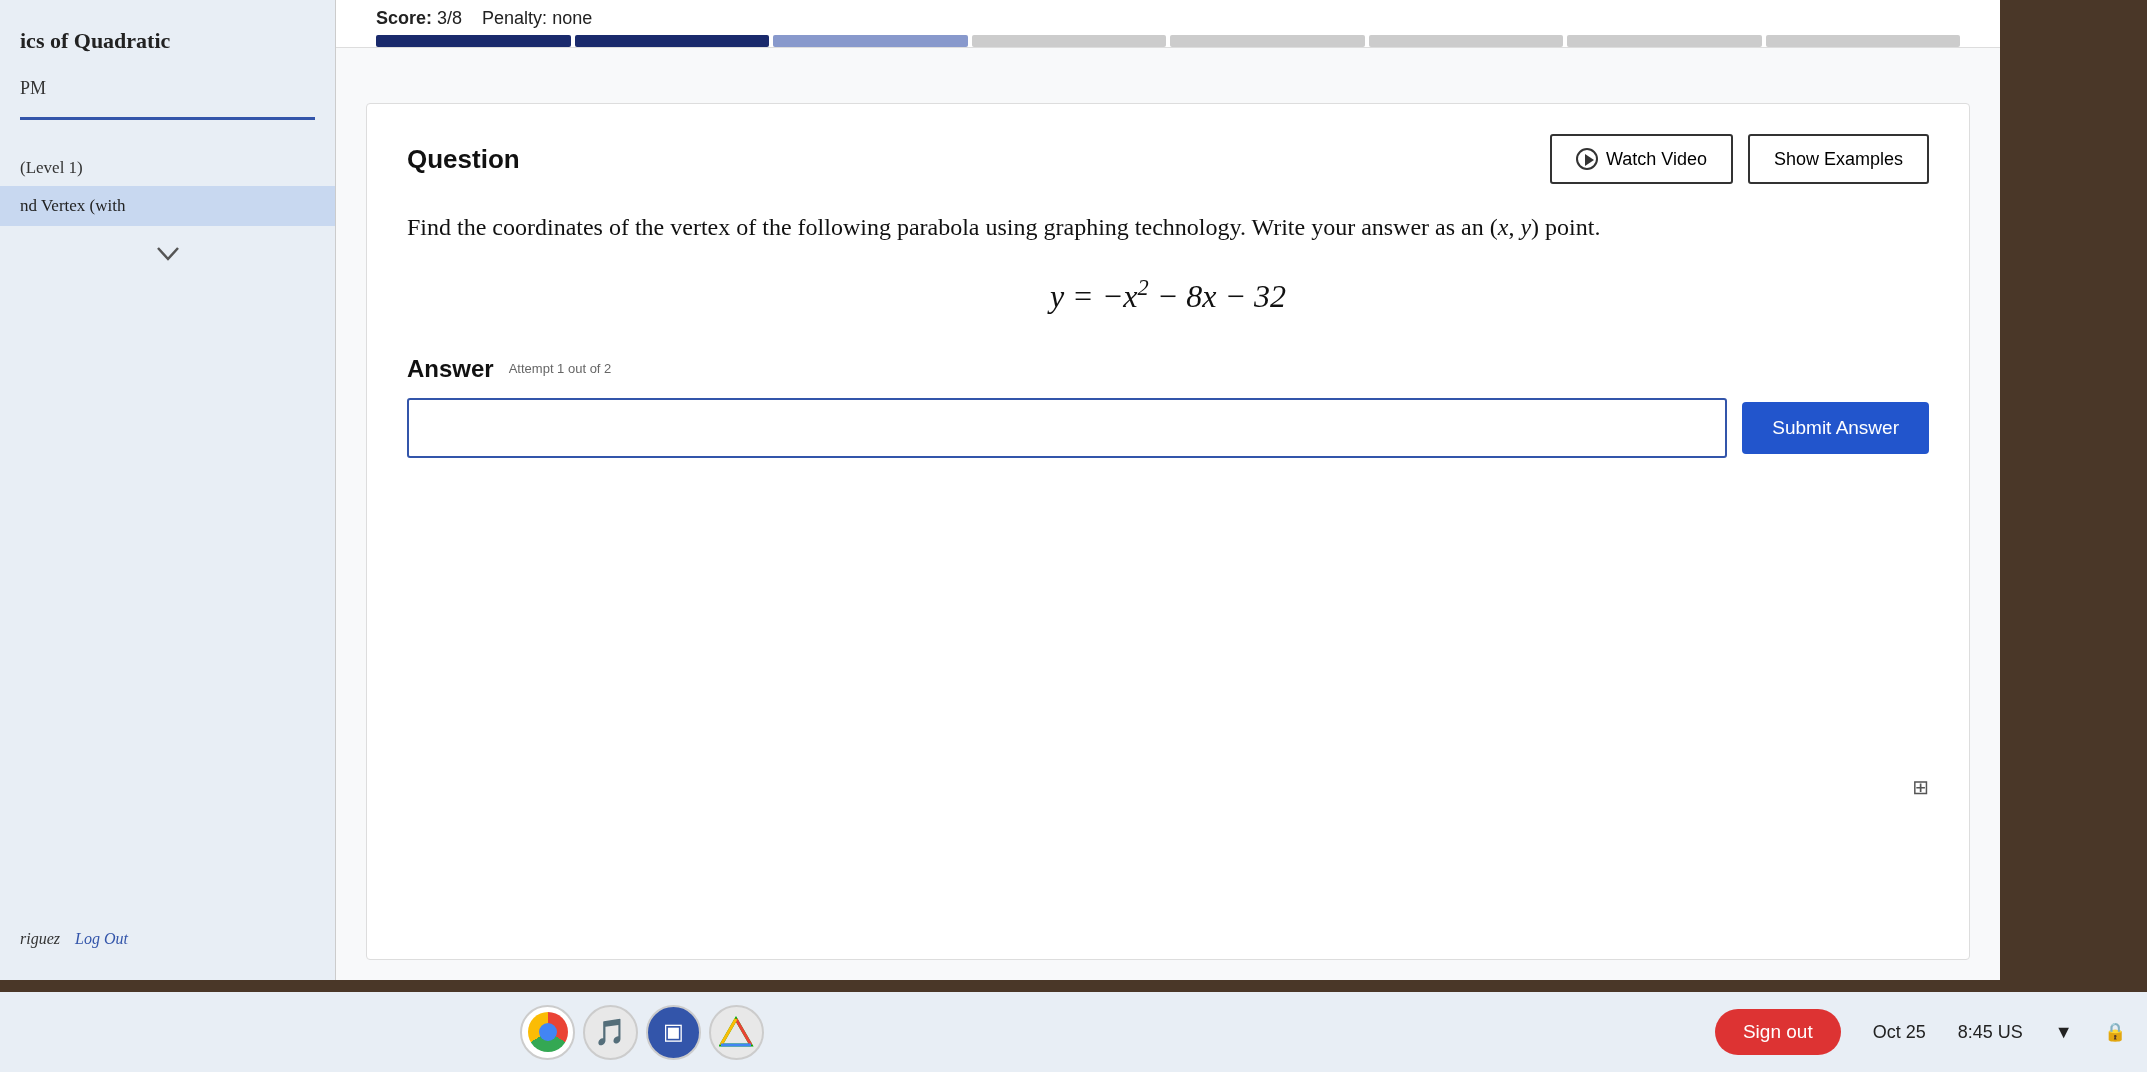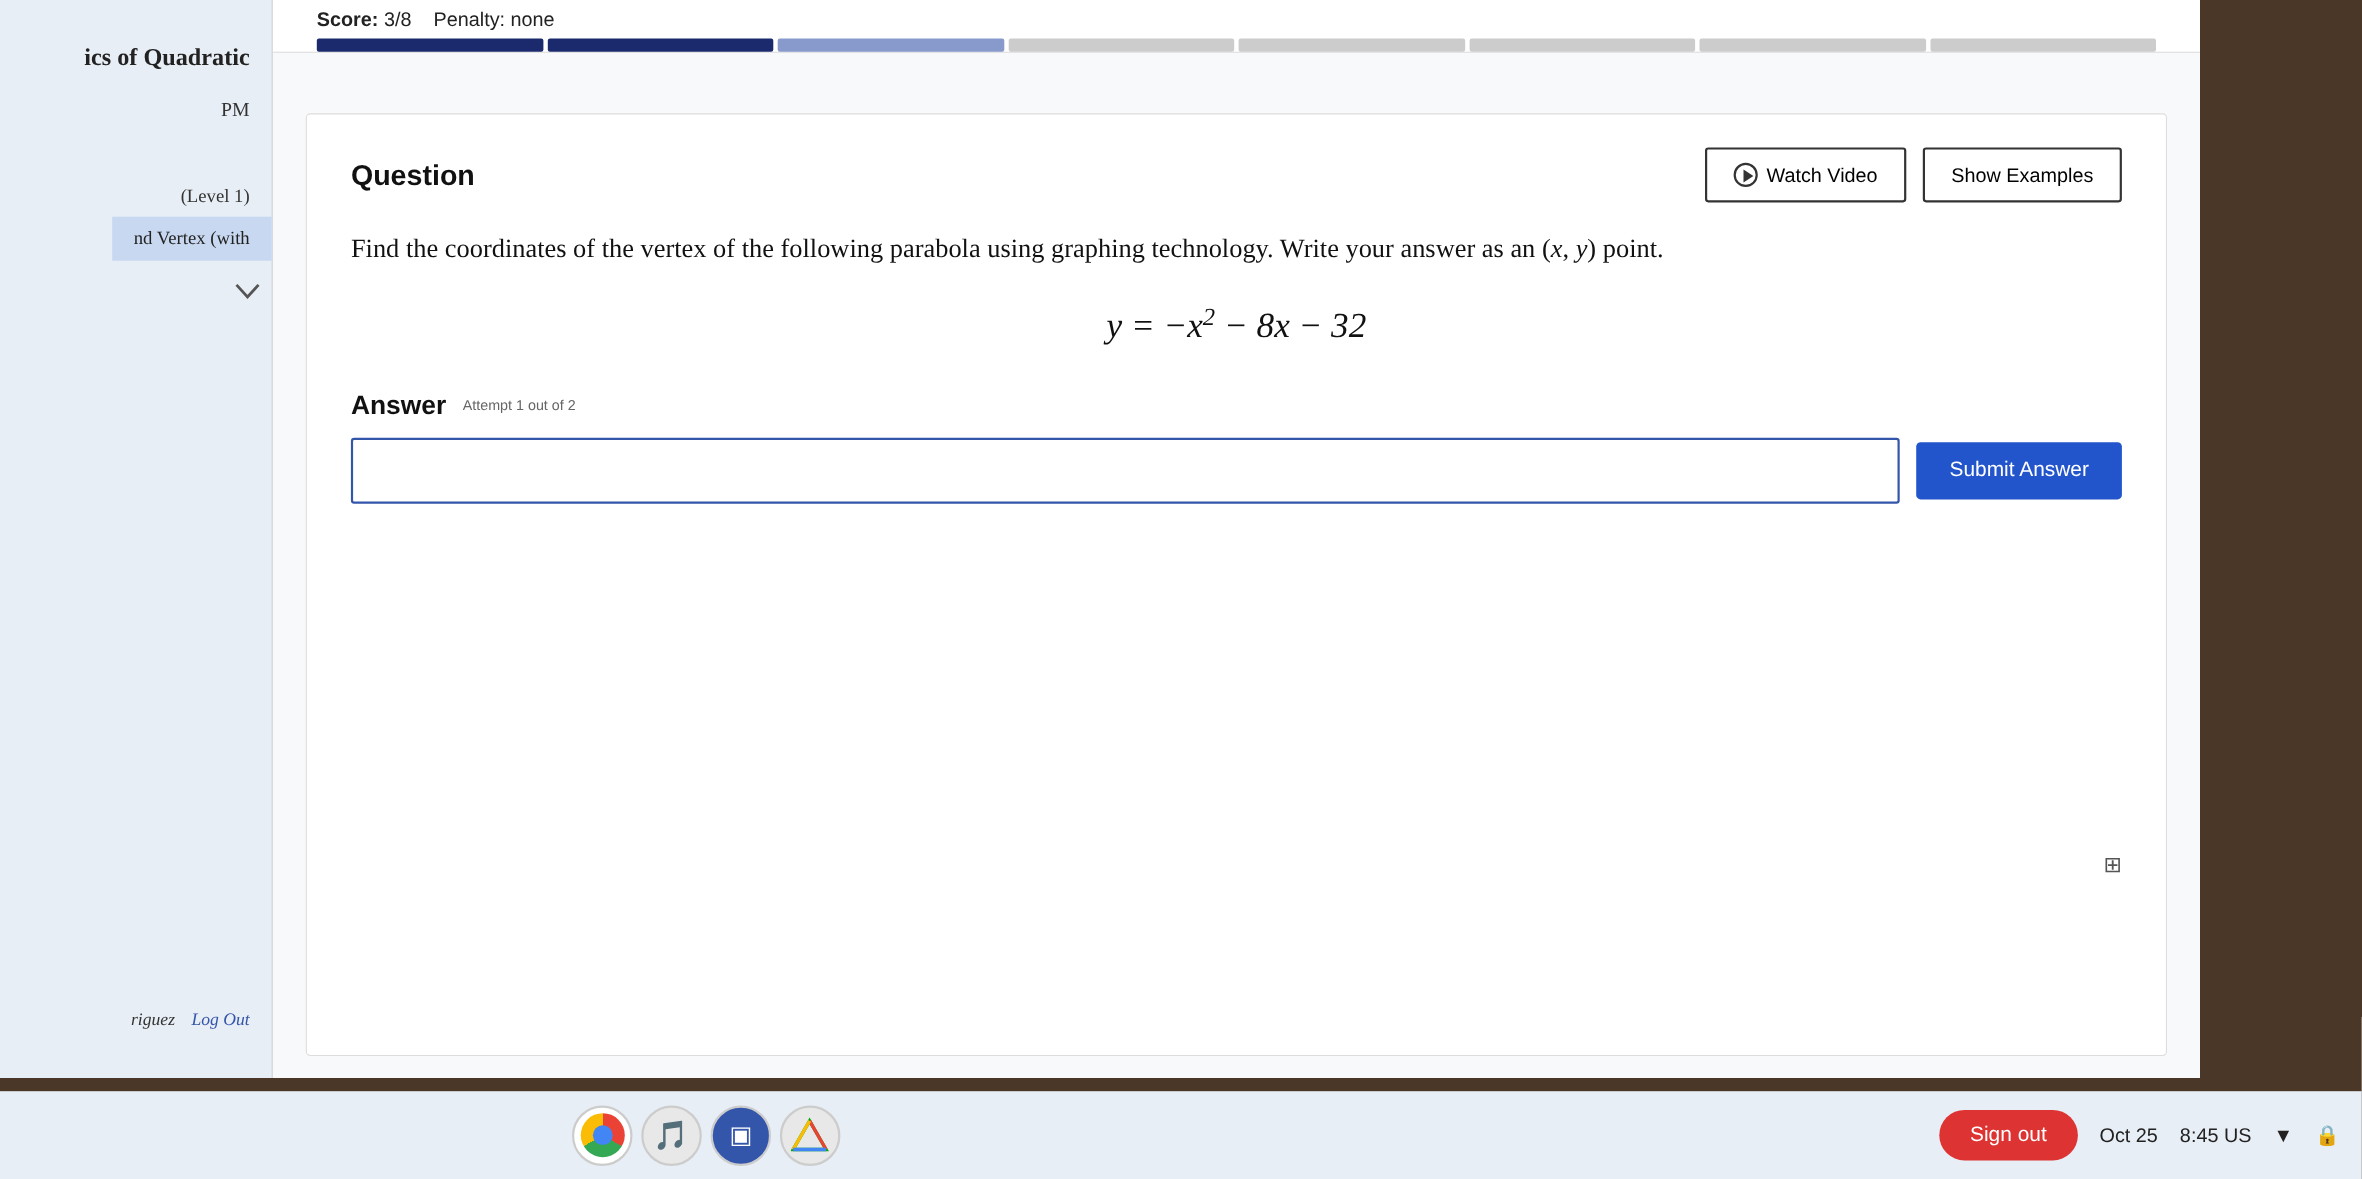--- a/index.html
+++ b/index.html
@@ -18,28 +18,27 @@
       top: 0;
       left: 0;
       width: 2000px;
       height: 980px;
       background: #f0f4f8;
       display: flex;
     }
 
     
     .sidebar {
-      width: 248px;
+      width: 336px;
       background: #e8eef5;
       border-right: 1px solid #ccc;
       display: flex;
       flex-direction: column;
-      padding: 28px 0;
+      padding: 17px 0;
       flex-shrink: 0;
-      align-items: flex-end;
     }
 
     .sidebar-title {
       font-size: 22px;
       font-weight: bold;
       color: #222;
       padding: 10px 20px;
       line-height: 1.3;
     }
 
@@ -351,21 +350,21 @@
       position: absolute;
     }
 
     .taskbar-spacer {
       flex: 1;
     }
 
     .taskbar-right {
       display: flex;
       align-items: center;
-      gap: 20px;
+      gap: 32px;
       margin-left: auto;
     }
 
     .signout-btn {
       background: #dd3333;
       color: white;
       border: none;
       padding: 12px 28px;
       font-size: 19px;
       border-radius: 25px;

